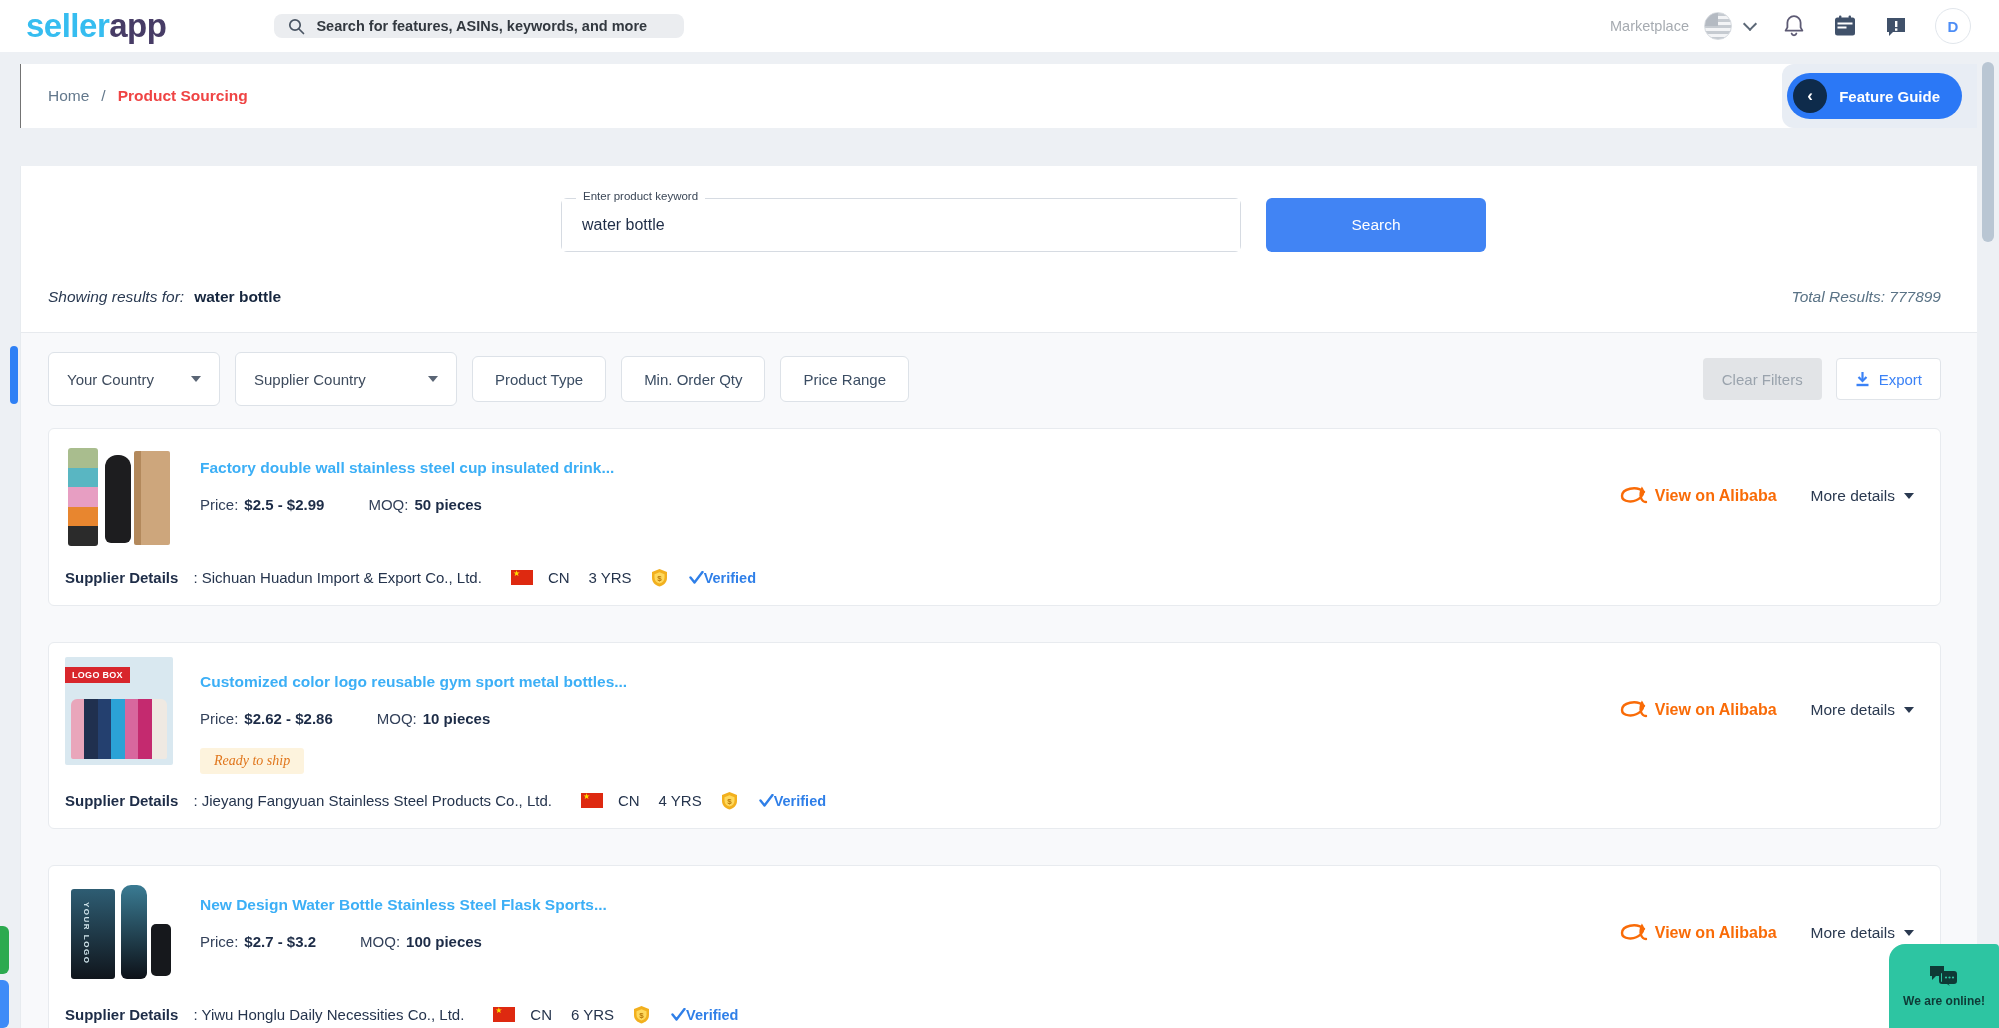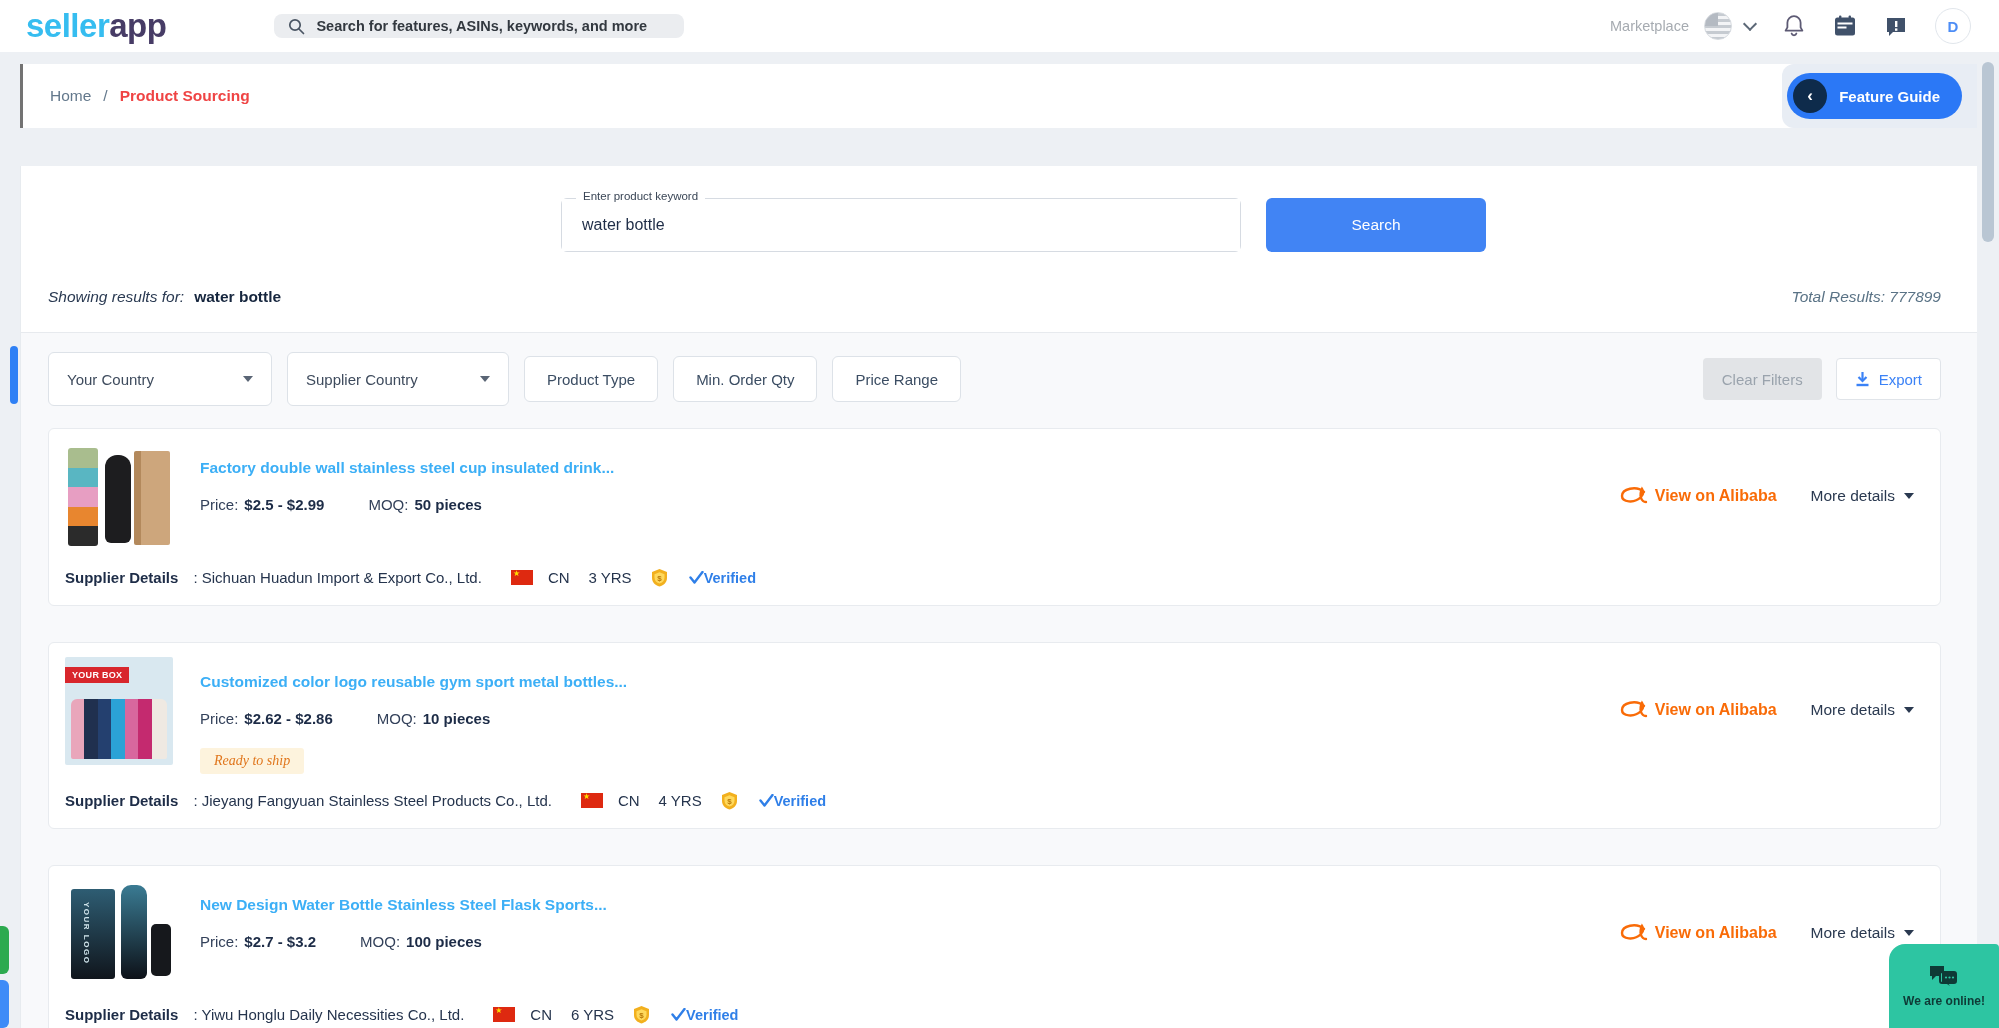--- a/index.html
+++ b/index.html
@@ -16,21 +16,21 @@
   .topsearch input::placeholder { color:#32383f; opacity:1; }
   .top-right { margin-left:auto; margin-right:28px; display:flex; align-items:center; gap:27px; }
   .mkt-label { color:#a6abb1; font-size:14.5px; }
   .flag-us { width:28px; height:28px; border-radius:50%; border:1px solid #d7dbe0; margin-left:-12px;
              background:repeating-linear-gradient(180deg,#c6cbd1 0 3px,#f3f4f6 3px 6px); position:relative; overflow:hidden; }
   .flag-us::after { content:""; position:absolute; top:0; left:0; width:13px; height:13px; background:#b4bac2; }
   .chev { width:10px; height:10px; border-right:2px solid #5c6877; border-bottom:2px solid #5c6877; transform:rotate(45deg); margin-left:-14px; margin-top:-4px; }
   .avatar { width:36px; height:36px; border-radius:50%; background:#fff; border:1px solid #e1e6ec; color:#4d8df6; font-weight:700; font-size:15px; display:flex; align-items:center; justify-content:center; }
 
   
-  .crumb-band { position:absolute; top:64px; left:20px; width:1957px; height:64px; background:#fff; display:flex; align-items:center; border-left:3px solid #737373; }
+  .crumb-band { position:absolute; top:64px; left:20px; width:1957px; height:64px; background:#fff; display:flex; align-items:center; border-left:1px solid #737373; }
   .crumb { margin-left:27px; font-size:15.5px; display:flex; gap:12px; align-items:center; }
   .crumb .home { color:#63788c; }
   .crumb .sep { color:#63788c; }
   .crumb .cur { color:#ef4444; font-weight:700; }
   .fg-zone { position:absolute; right:0; top:0; width:195px; height:64px; background:#e8edf4; border-radius:12px 0 0 12px; }
   .fg-btn { position:absolute; right:15px; top:9px; height:46px; border-radius:23px; background:#2b78f6; color:#fff; font-size:15px; font-weight:600; display:flex; align-items:center; gap:12px; padding:0 22px 0 6px; cursor:pointer; border:none; font-family:inherit; }
   .fg-btn .circ { width:34px; height:34px; border-radius:50%; background:#0e2b4b; color:#fff; display:flex; align-items:center; justify-content:center; font-size:17px; font-weight:700; }
 
   
   .panel { position:absolute; top:166px; left:20px; width:1957px; height:862px; background:#fff; border-left:1px solid #e7ebef; }
@@ -41,21 +41,21 @@
   .kw-label { position:absolute; left:555px; top:24px; background:#fff; padding:0 7px; font-size:11.5px; color:#3a4656; z-index:2; }
   .kw-field input { width:100%; height:100%; border:none; outline:none; padding:0 20px; font-size:16px; color:#1f2d47; font-family:inherit; }
   .search-btn { position:absolute; left:1245px; top:32px; width:220px; height:54px; background:#4184f4; border:none; border-radius:6px; color:#fff; font-size:15.5px; font-family:inherit; cursor:pointer; }
 
   .results-bar { position:absolute; top:122px; left:27px; right:36px; display:flex; align-items:center; justify-content:space-between; }
   .showing { font-style:italic; font-size:15.5px; color:#2a3a52; }
   .showing .kw { font-style:normal; font-weight:700; color:#16263e; margin-left:10px; }
   .totals { font-style:italic; font-size:15.5px; color:#5a7386; }
 
   .filter-row { position:absolute; top:186px; left:27px; right:36px; display:flex; align-items:center; gap:15px; }
-  .dd { width:224px; height:54px; background:#fff; border:1px solid #dde2e8; border-radius:6px; display:flex; align-items:center; justify-content:space-between; padding:0 18px; font-size:15px; color:#3e4b5d; cursor:pointer; }
+  .dd { width:172px; height:54px; background:#fff; border:1px solid #dde2e8; border-radius:6px; display:flex; align-items:center; justify-content:space-between; padding:0 18px; font-size:15px; color:#3e4b5d; cursor:pointer; }
   .dd.wide { width:222px; }
   .caret { width:0; height:0; border-left:5px solid transparent; border-right:5px solid transparent; border-top:6px solid #5a6575; }
   .fbtn { height:46px; background:#fff; border:1px solid #dde2e8; border-radius:6px; padding:0 22px; font-size:15px; color:#3b4d63; font-family:inherit; cursor:pointer; }
   .fright { margin-left:auto; display:flex; align-items:center; gap:14px; }
   .clear-btn { height:42px; background:#e2e4e7; border:none; border-radius:4px; padding:0 19px; font-size:15px; color:#9aa3ad; font-family:inherit; }
   .export-btn { height:42px; background:#fff; border:1px solid #e0e4e9; border-radius:4px; padding:0 18px; font-size:15px; color:#3b82f6; font-family:inherit; display:flex; align-items:center; gap:9px; cursor:pointer; }
 
   
   .cards { position:absolute; top:262px; left:27px; right:36px; display:flex; flex-direction:column; gap:36px; }
   .card { background:#fff; border:1px solid #e8ebef; border-radius:6px; padding:14px 20px 18px 16px; position:relative; }
@@ -270,21 +270,21 @@
       </span>
     </div>
   </article>
 
   <article class="card">
     <div class="card-main">
       <div class="thumb thumb-bottles-row">
         <div class="t-a"></div>
         <div class="t-b"></div>
         <div class="t-c"></div>
-        <span class="thumb-label">YOUR BOX</span>
+        <span class="thumb-label">LOGO BOX</span>
       </div>
       <div class="info">
         <a class="p-title">Customized color logo reusable gym sport metal bottles...</a>
         <div class="meta">
           <span>Price:</span><span class="mval">$2.62 - $2.86</span><span class="moq">MOQ:</span><span class="mval">10 pieces</span>
         </div>
         <div class="ready">Ready to ship</div>
       </div>
     </div>
     <div class="card-actions">

